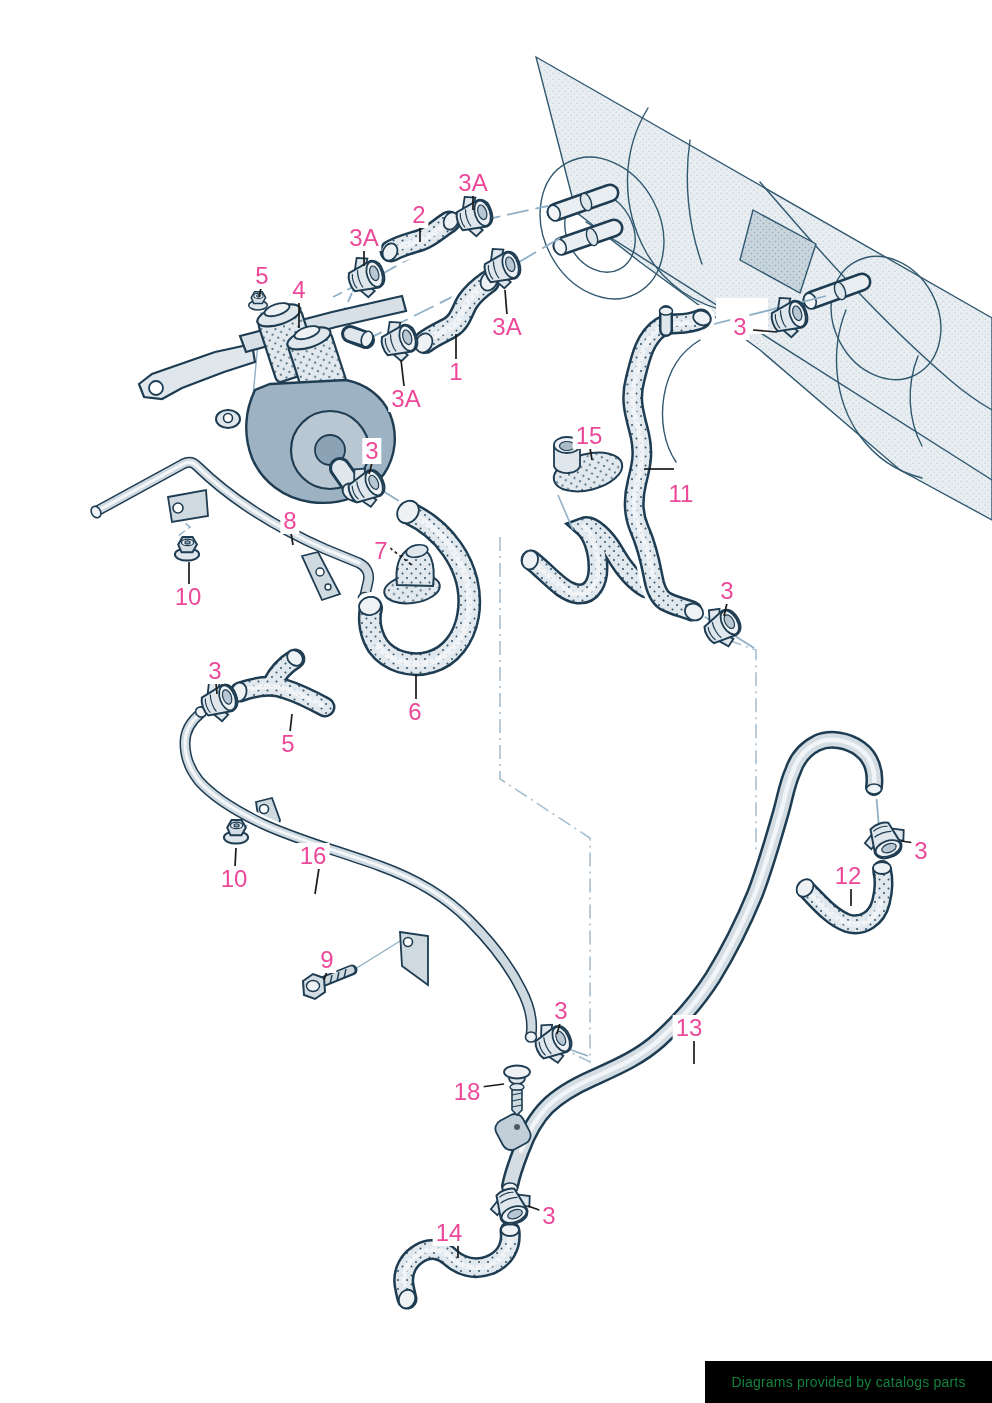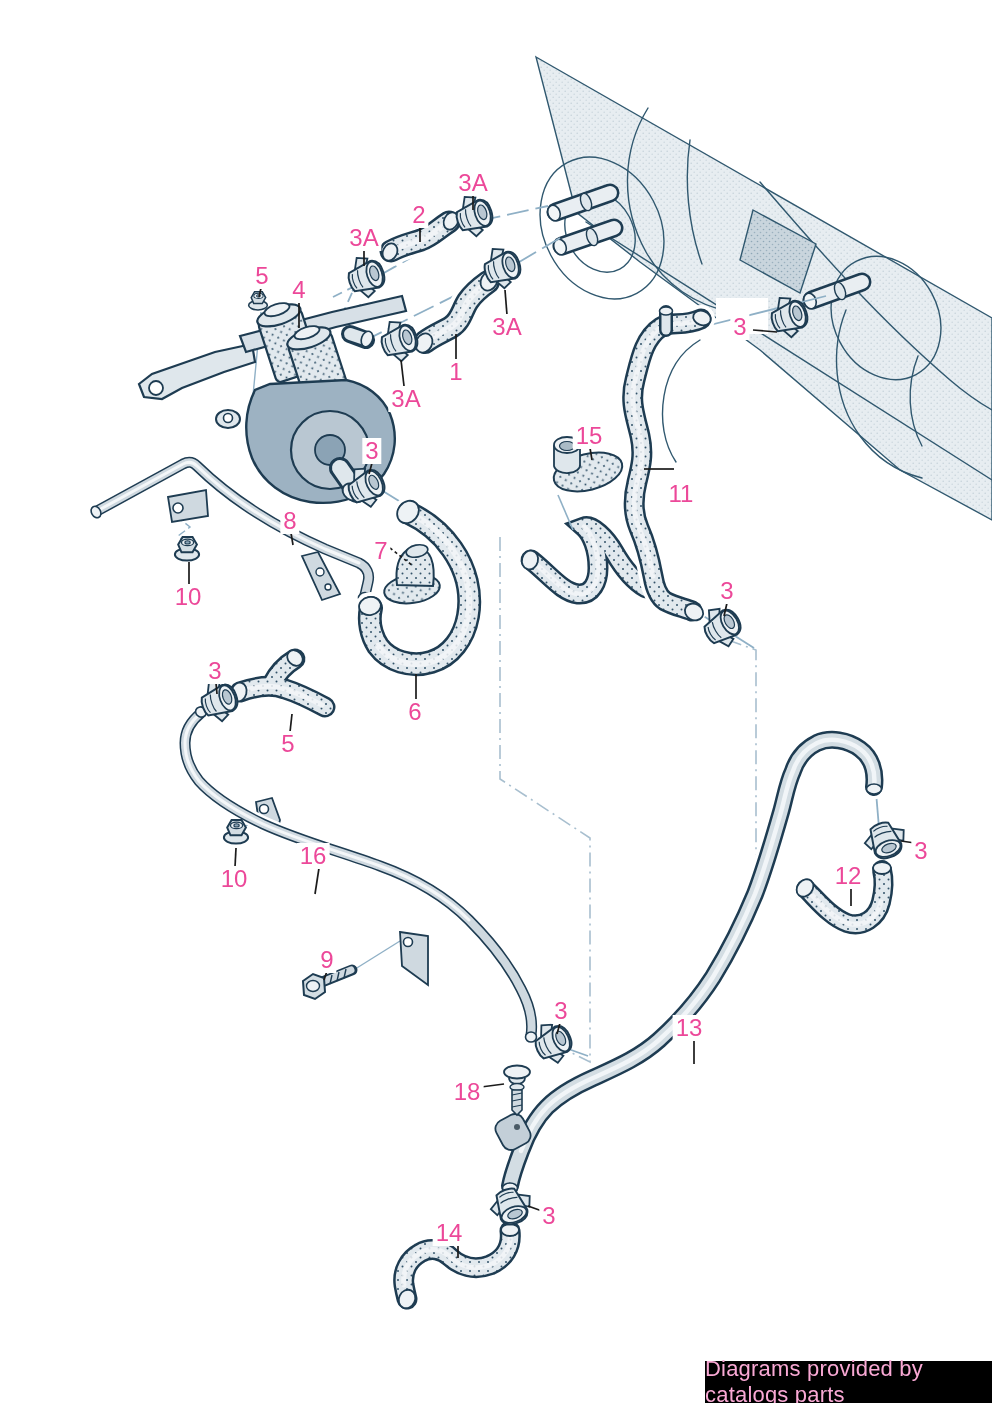--- a/index.html
+++ b/index.html
@@ -3,22 +3,22 @@
 <meta charset="utf-8">
 <style>
   html,body{margin:0;padding:0;background:#ffffff;}
   .stage{position:relative;width:992px;height:1403px;background:#ffffff;overflow:hidden;
          font-family:"Liberation Sans",sans-serif;}
   .stage svg{position:absolute;left:0;top:0;}
   .callout{position:absolute;transform:translate(-50%,-50%);
            font-size:24px;line-height:1;color:#ec4899;background:#ffffff;
            padding:1px 3px;white-space:nowrap;}
   .watermark{position:absolute;left:705px;top:1361px;width:287px;height:42px;
-             background:#000000;color:#f9a8d4;display:flex;align-items:center;
-             justify-content:center;font-size:22px;letter-spacing:.2px;}
+             background:#000000;color:#15803d;display:flex;align-items:center;
+             justify-content:center;font-size:14px;letter-spacing:.2px;}
 </style>
 </head>
 <body>
 
 <div class="stage">
 <svg width="992" height="1403" viewBox="0 0 992 1403">
   <defs>
     <pattern id="stip" width="9" height="9" patternUnits="userSpaceOnUse">
       <rect width="9" height="9" fill="#e2e9ee"></rect>
       <circle cx="2" cy="2" r="1" fill="#33536a"></circle>

